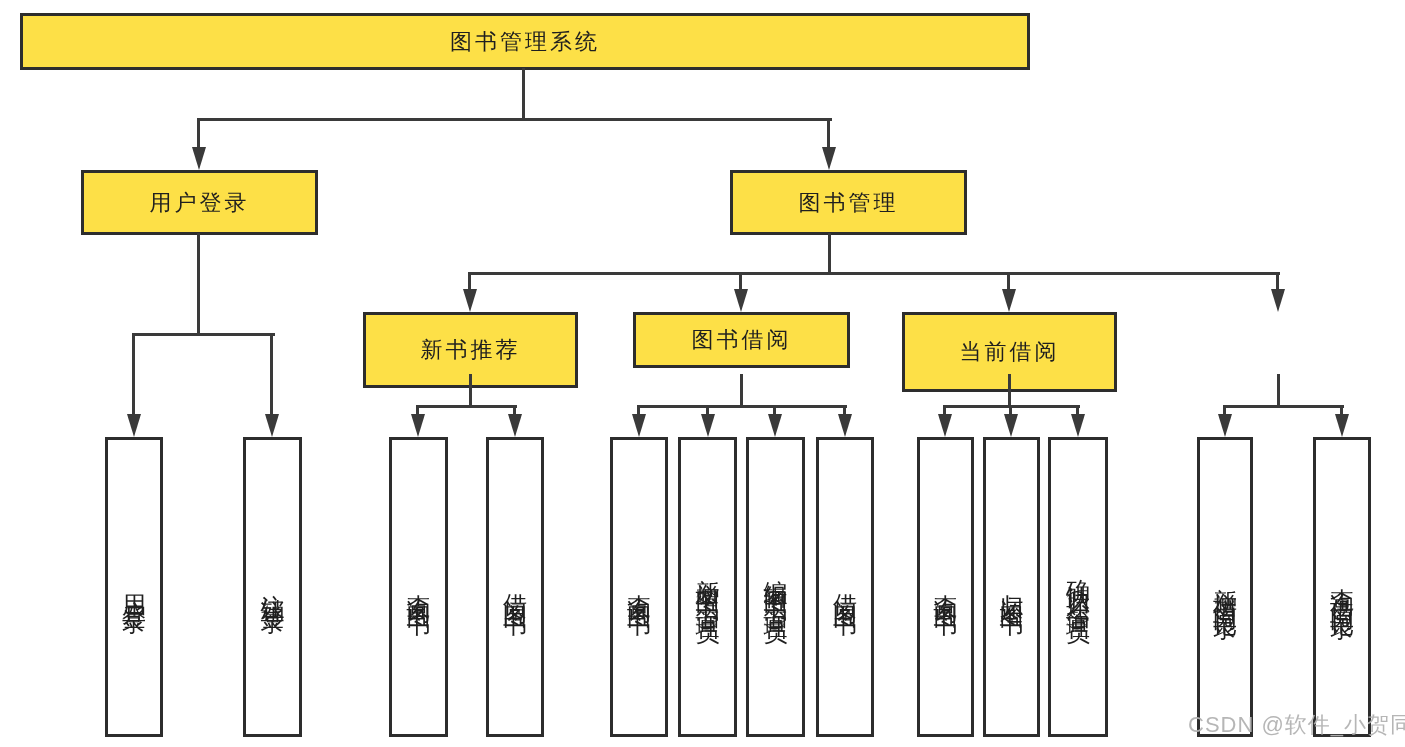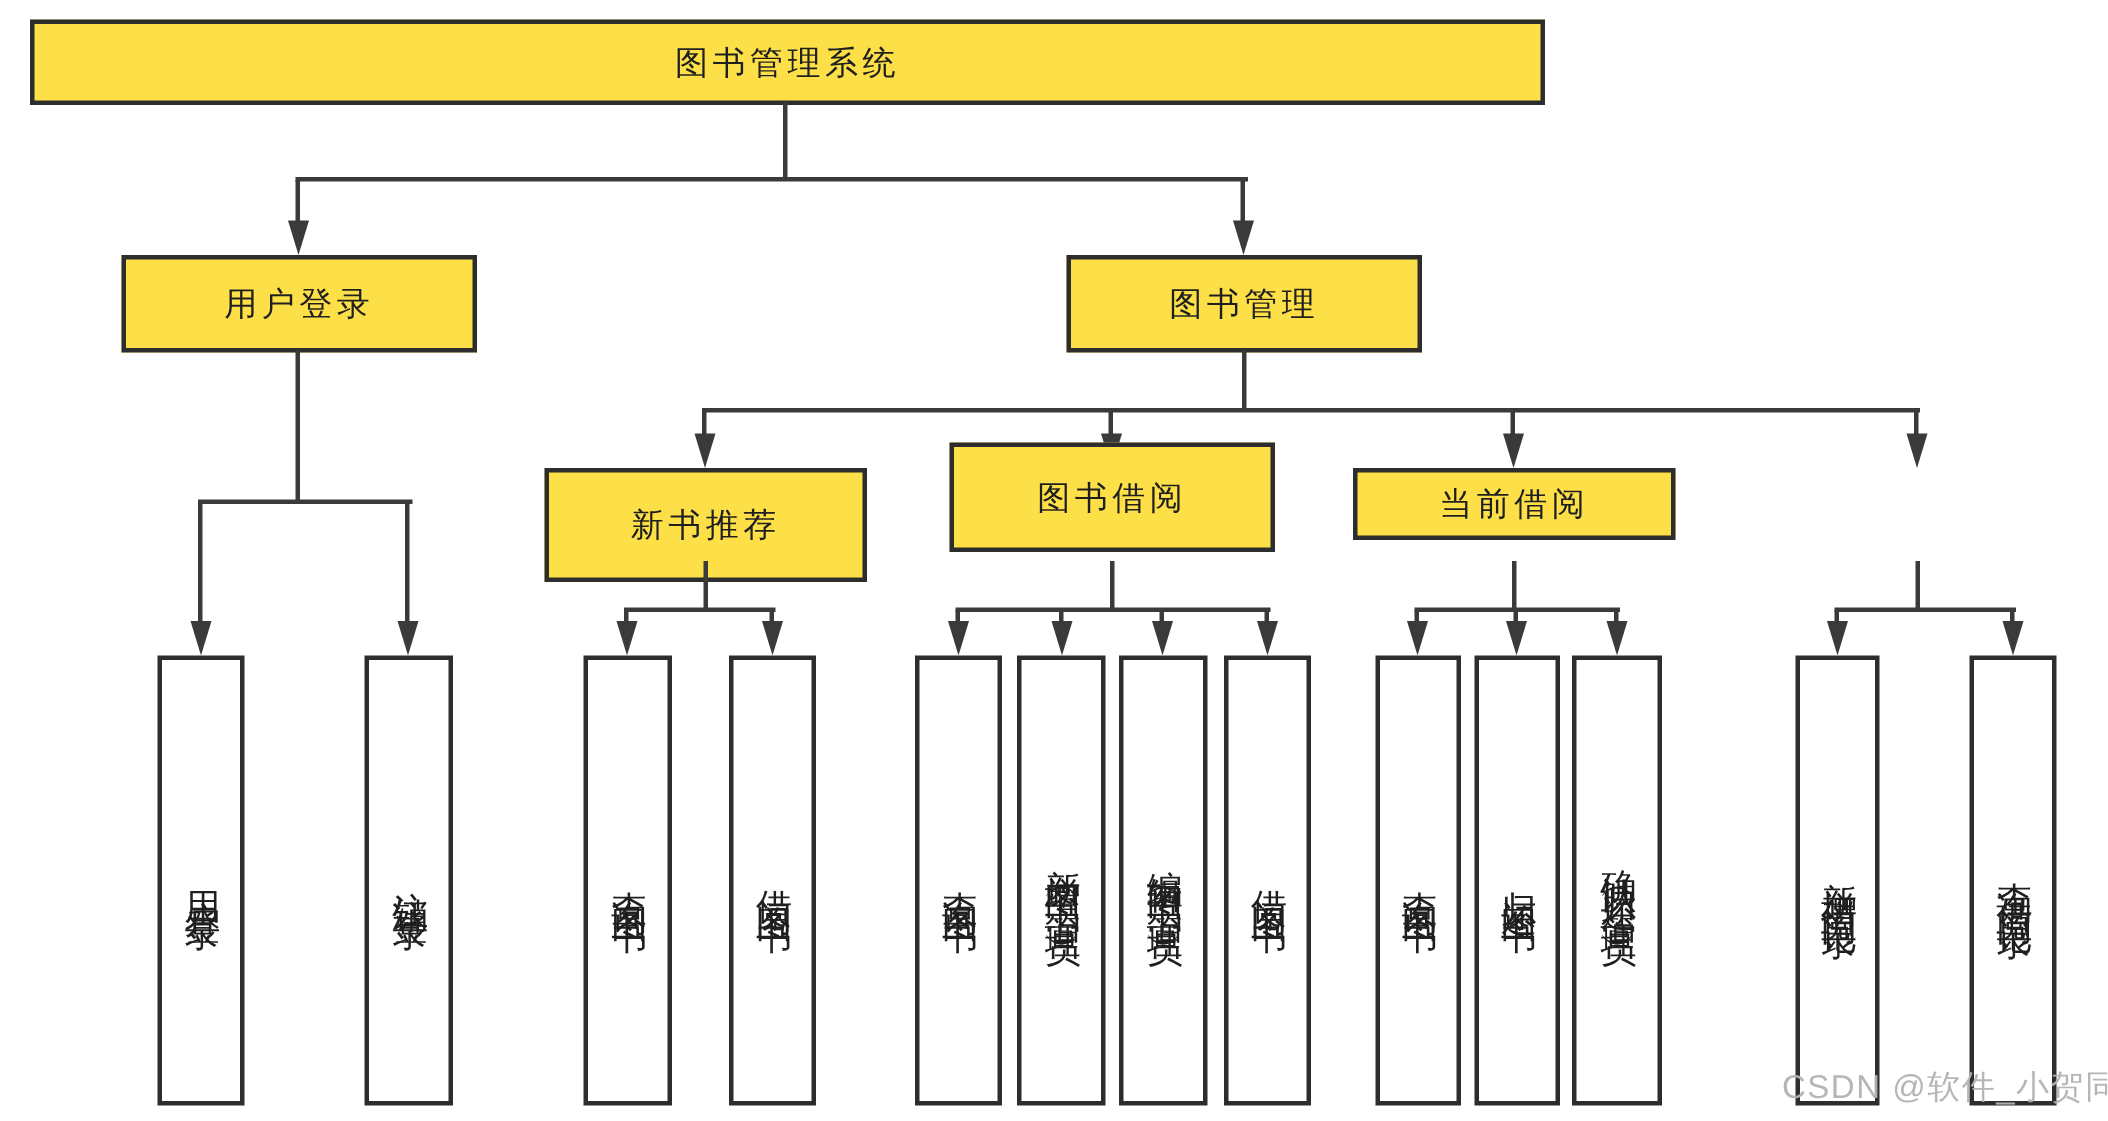--- a/index.html
+++ b/index.html
@@ -58,37 +58,37 @@
 <div class="canvas">
 
   <div class="node" style="left:20px;top:13px;width:1010px;height:57px">图书管理系统</div>
 
   <div class="line" style="left:522px;top:68px;width:3px;height:52px"></div>
   <div class="line" style="left:197px;top:118px;width:635px;height:3px"></div>
   <div class="arrow" style="left:192px;top:120px;height:50px"></div>
   <div class="arrow" style="left:822px;top:120px;height:50px"></div>
 
   <div class="node" style="left:81px;top:170px;width:237px;height:65px">用户登录</div>
-  <div class="node" style="left:711px;top:170px;width:237px;height:65px">图书管理</div>
+  <div class="node" style="left:730px;top:170px;width:237px;height:65px">图书管理</div>
 
   <div class="line" style="left:197px;top:233px;width:3px;height:102px"></div>
   <div class="line" style="left:132px;top:333px;width:143px;height:3px"></div>
   <div class="arrow" style="left:127px;top:335px;height:102px"></div>
   <div class="arrow" style="left:265px;top:335px;height:102px"></div>
 
   <div class="line" style="left:828px;top:233px;width:3px;height:41px"></div>
   <div class="line" style="left:468px;top:272px;width:812px;height:3px"></div>
   <div class="arrow" style="left:463px;top:274px;height:38px"></div>
   <div class="arrow" style="left:734px;top:274px;height:38px"></div>
   <div class="arrow" style="left:1002px;top:274px;height:38px"></div>
   <div class="arrow" style="left:1271px;top:274px;height:38px"></div>
 
   <div class="node" style="left:363px;top:312px;width:215px;height:76px">新书推荐</div>
-  <div class="node" style="left:633px;top:295px;width:217px;height:73px">图书借阅</div>
-  <div class="node" style="left:902px;top:312px;width:215px;height:48px">当前借阅</div>
+  <div class="node" style="left:633px;top:312px;width:217px;height:56px">图书借阅</div>
+  <div class="node" style="left:902px;top:312px;width:215px;height:80px">当前借阅</div>
 
   <div class="line" style="left:469px;top:374px;width:3px;height:33px"></div>
   <div class="line" style="left:416px;top:405px;width:101px;height:3px"></div>
   <div class="arrow" style="left:411px;top:407px;height:30px"></div>
   <div class="arrow" style="left:508px;top:407px;height:30px"></div>
 
   <div class="line" style="left:740px;top:374px;width:3px;height:33px"></div>
   <div class="line" style="left:637px;top:405px;width:210px;height:3px"></div>
   <div class="arrow" style="left:632px;top:407px;height:30px"></div>
   <div class="arrow" style="left:701px;top:407px;height:30px"></div>

